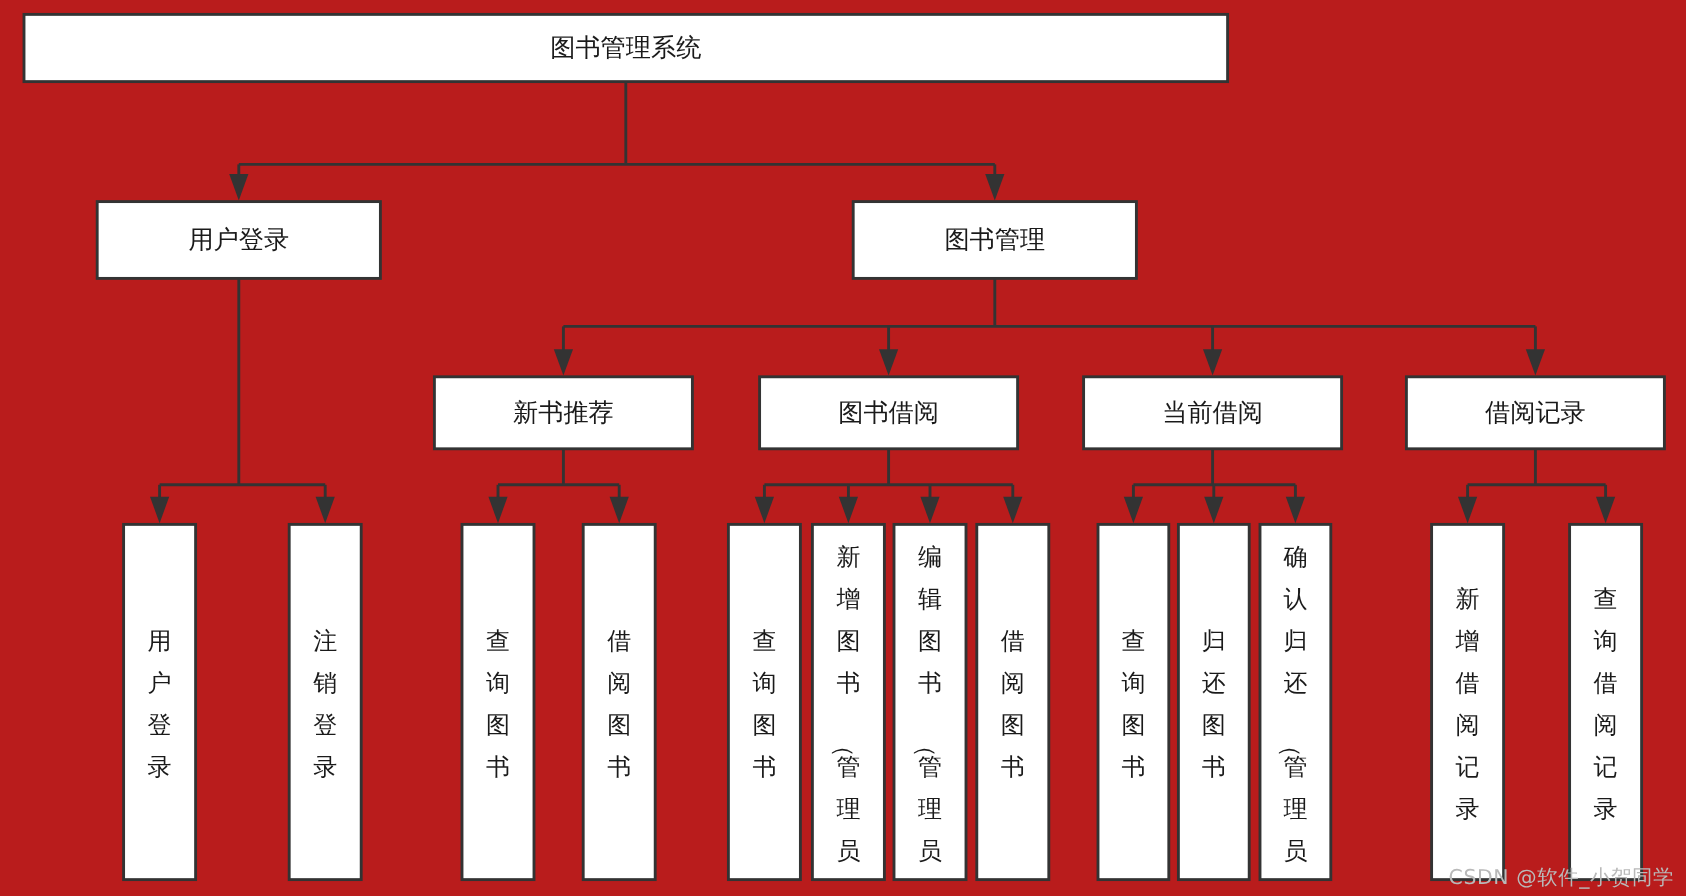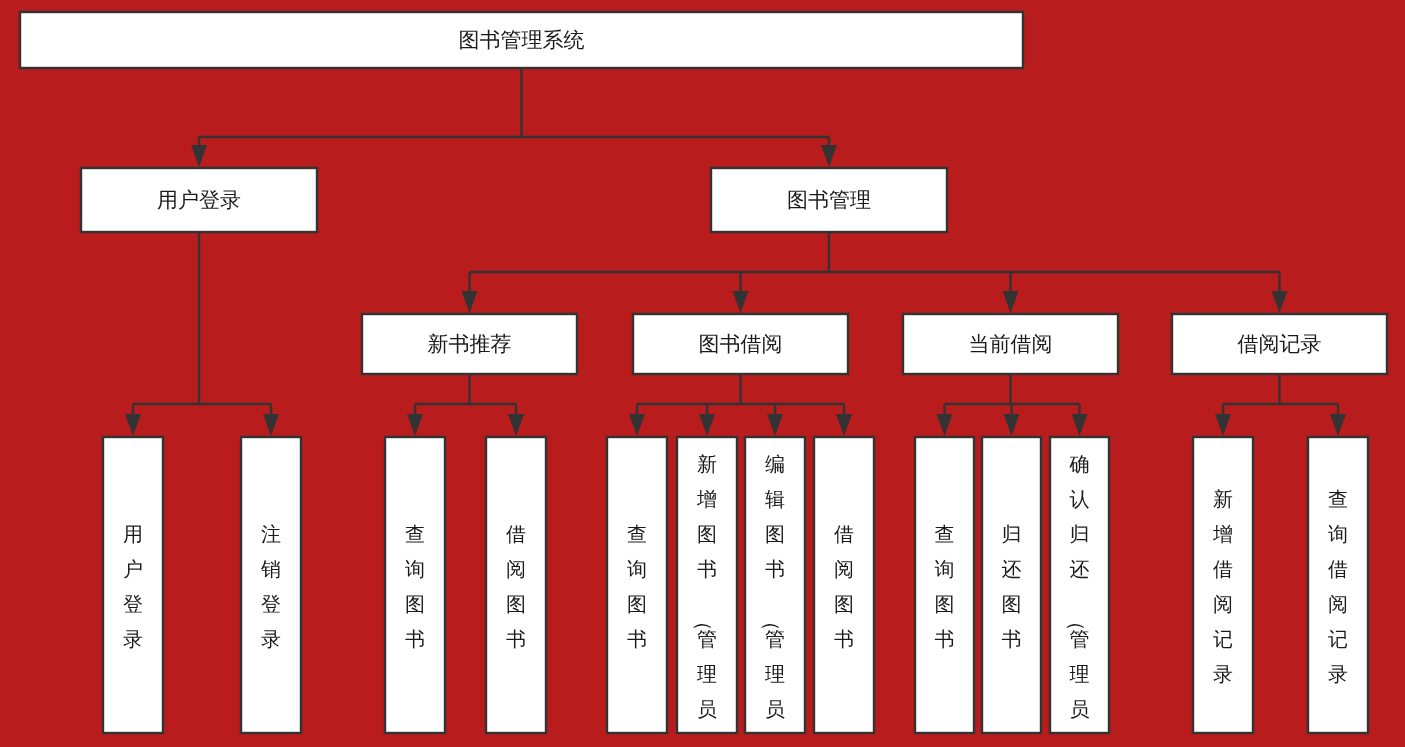--- a/index.html
+++ b/index.html
@@ -217,13 +217,14 @@
         <g>
           <rect x="1193" y="437" width="60" height="296" class="node-box"></rect>
           <text x="1223" y="506" class="node-label-vertical"><tspan x="1223" dy="0">新</tspan><tspan x="1223" dy="35">增</tspan><tspan x="1223" dy="35">借</tspan><tspan x="1223" dy="35">阅</tspan><tspan x="1223" dy="35">记</tspan><tspan x="1223" dy="35">录</tspan></text>
         </g>
         <g>
           <rect x="1308" y="437" width="60" height="296" class="node-box"></rect>
           <text x="1338" y="506" class="node-label-vertical"><tspan x="1338" dy="0">查</tspan><tspan x="1338" dy="35">询</tspan><tspan x="1338" dy="35">借</tspan><tspan x="1338" dy="35">阅</tspan><tspan x="1338" dy="35">记</tspan><tspan x="1338" dy="35">录</tspan></text>
         </g>
       </g>
   </svg>
+  <div class="watermark">CSDN @软件_小贺同学</div>
 </div>
 
 </body></html>

